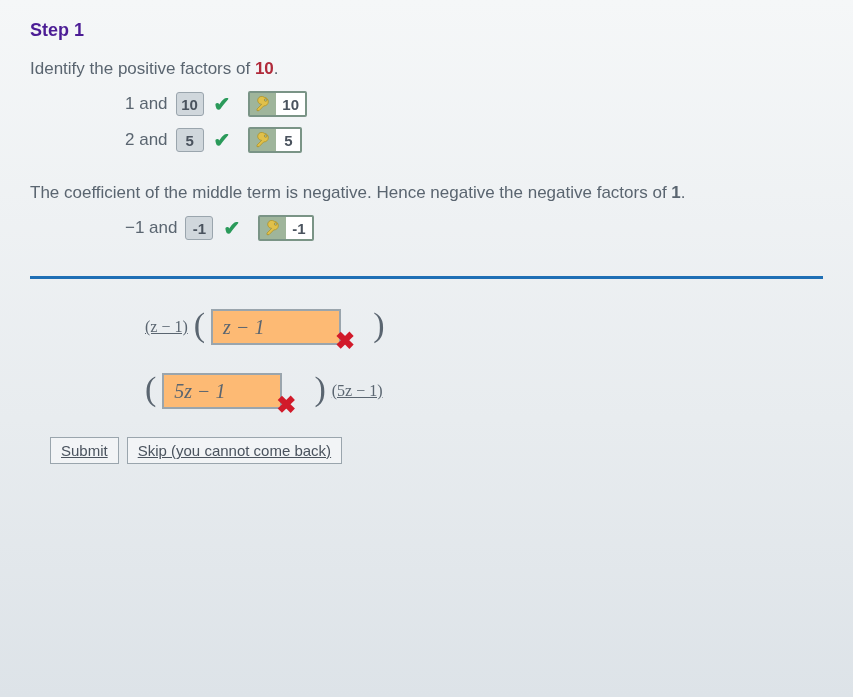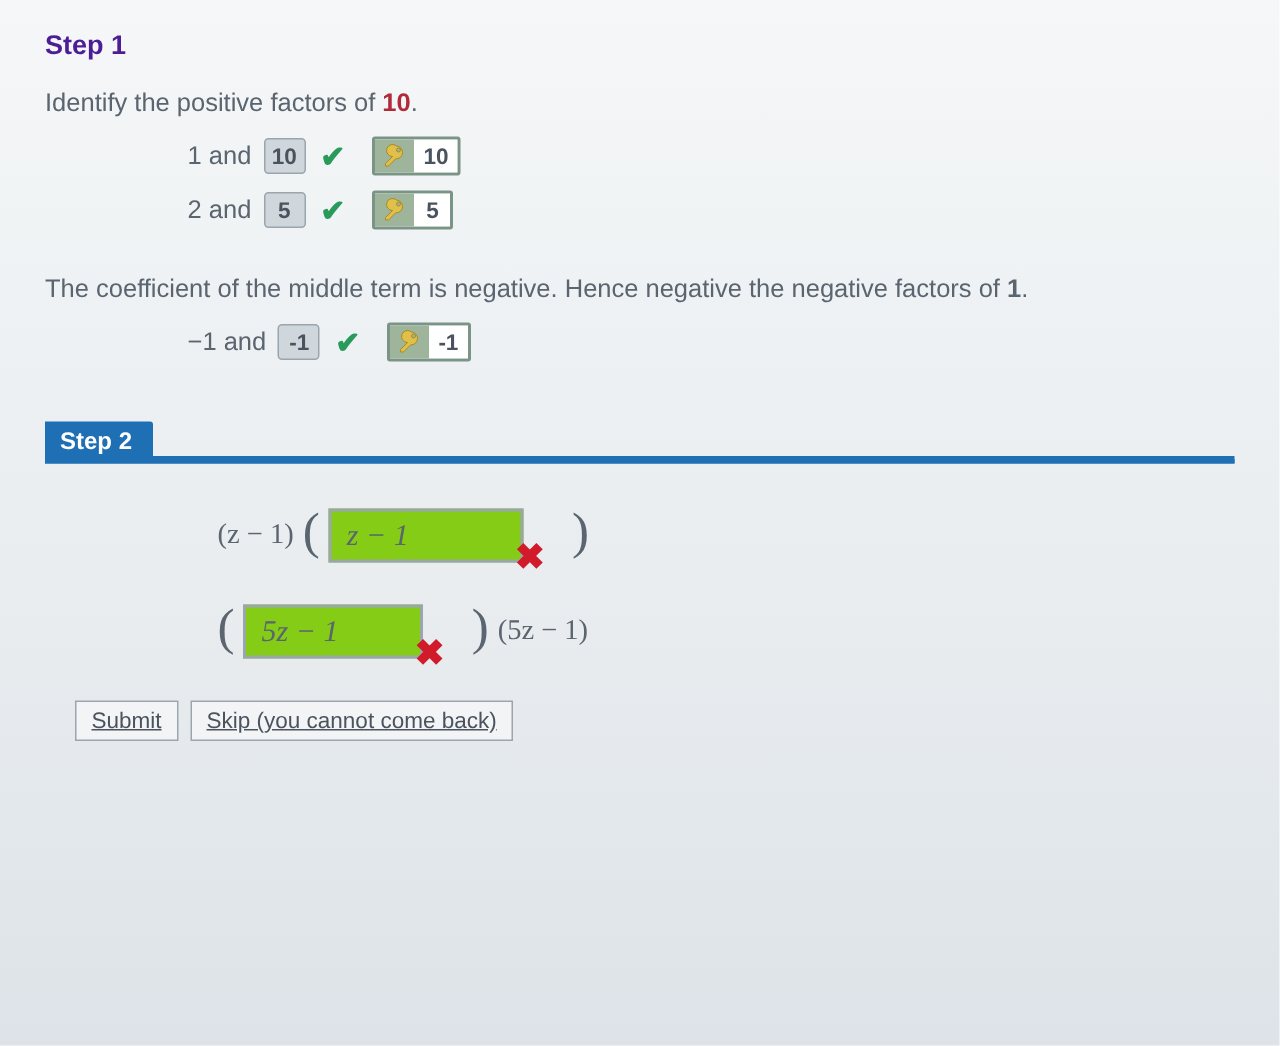--- a/index.html
+++ b/index.html
@@ -130,25 +130,26 @@
     .paren {
       font-size: 34px;
       line-height: 1;
       color: #5a6570;
       font-family: 'Times New Roman', serif;
       position: relative;
       top: -2px;
     }
     .smallexpr {
       font-family: 'Times New Roman', serif;
-      font-size: 19px;
+      font-size: 16px;
+      text-decoration: underline;
     }
     .inputbox {
       border: 2px solid #9aa5ad;
-      background: #84cc16;
+      background: #fdba74;
       height: 36px;
       min-width: 130px;
       padding: 0 10px;
       display: inline-flex;
       align-items: center;
       font-family: 'Times New Roman', serif;
       font-size: 20px;
       font-style: italic;
       color: #5a6570;
       position: relative;
@@ -232,24 +233,20 @@
         <svg width="16" height="16" viewBox="0 0 24 24">
             <path fill="#e0c04a" stroke="#a88b20" stroke-width="1" d="M14 2a6 6 0 1 0-3.9 10.5L3 19.6V22h3l7.1-7.1A6 6 0 0 0 14 2zm2 6a2 2 0 1 1 0-4 2 2 0 0 1 0 4z"></path>
           </svg>
       </span>
       <span class="keyval">-1</span>
     </span>
   </div>
 </div>
 
 <div class="step2tab">
-  <div class="tabbar">
-    <div class="tab">Step 2</div>
-    <div class="tabunder"></div>
-  </div>
   <div class="step2body">
 
     <div class="mathrow">
       <span class="smallexpr">(z − 1)</span>
       <span class="paren">(</span>
       <span class="inputbox">
         <span class="var">z − 1</span>
       </span>
       <span class="xmark">✖</span>
       <span class="paren">)</span>

